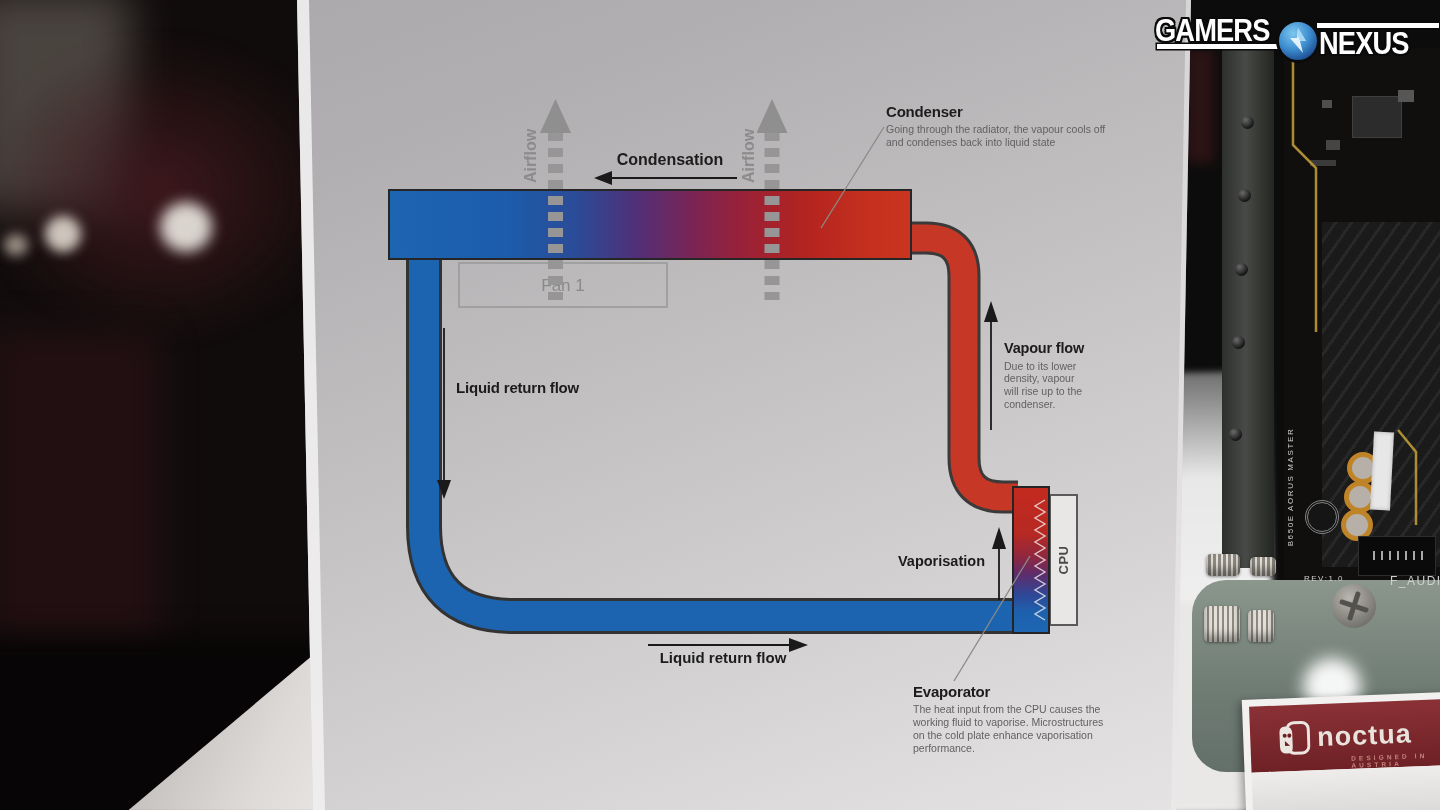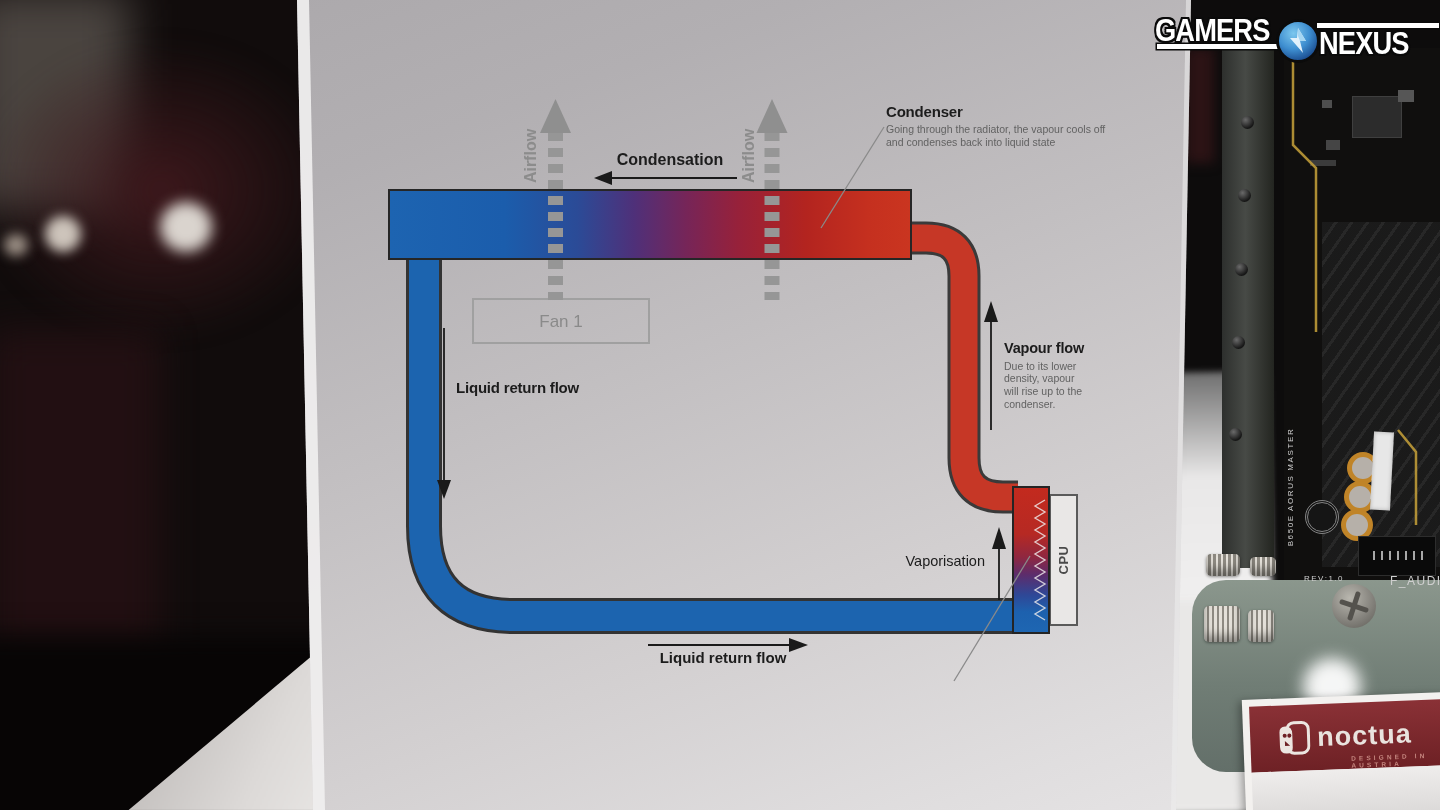--- a/index.html
+++ b/index.html
@@ -95,42 +95,42 @@
   .p-edge-r{left:0;top:0;width:1440px;height:810px;z-index:11;
             clip-path:polygon(1186px 0,1191px 0,1176px 810px,1171px 810px);background:#efeeee;opacity:.55;}
 
   .d-svg{left:0;top:0;width:1440px;height:810px;}
   .z2{z-index:2;} .z5{z-index:5;}
 
   .radiator{left:388px;top:189px;width:524px;height:71px;box-sizing:border-box;border:2px solid #262626;z-index:3;
             background:linear-gradient(90deg,#1d64b1 0%,#1b5dac 22%,#2b4b97 36%,#4f3079 47%,#762558 57%,#97213a 67%,#b3241f 80%,#c5301f 92%,#ca3520 100%);}
   .fanbox{top:262px;height:46px;box-sizing:border-box;border:2px solid #a0a0a0;z-index:3;
           color:#8a8a8a;font-size:17px;text-align:center;line-height:44px;}
-  .fan1{left:472px;width:178px;margin-top:36px;} .fan2{left:666px;width:212px;}
+  .fan1{left:458px;width:210px;} .fan2{left:666px;width:212px;}
   .evap{left:1012px;top:486px;width:38px;height:148px;box-sizing:border-box;border:2px solid #242424;z-index:4;
         background:linear-gradient(180deg,#c32a1e 0%,#b62923 32%,#8f2740 48%,#5d2c6b 60%,#2f4796 74%,#1d61ae 86%,#1e66b2 100%);}
   .cpubox{left:1049px;top:494px;width:29px;height:132px;box-sizing:border-box;border:2px solid #5a5a5a;background:#e9e7e6;z-index:3;}
   .cpu-t{left:1033px;top:553px;width:60px;height:14px;z-index:6;transform:rotate(-90deg);
          color:#4a4a4a;font-size:13px;font-weight:600;text-align:center;letter-spacing:.5px;}
 
   .rot90{transform:rotate(-90deg);}
   .airflow-t{width:70px;height:18px;z-index:6;color:#8c8c8c;font-size:16px;font-weight:bold;text-align:center;}
   .af1{left:496px;top:147px;} .af2{left:714px;top:147px;}
 
   .t-title{font-weight:bold;font-size:15px;color:#1c1c1c;letter-spacing:-.2px;line-height:1.15;}
   .t-desc{font-size:10.5px;color:#626262;line-height:1.22;margin-top:3px;}
   .t-desc span{display:block;}
   .callout{z-index:6;}
   .co-condenser{left:886px;top:103px;width:230px;}
   .co-vapour{left:1004px;top:340px;width:120px;}
   .co-liquid-left{left:456px;top:379px;width:220px;}
   .co-evap{left:913px;top:683px;width:220px;}
   .condensation{left:600px;top:151px;width:140px;z-index:6;text-align:center;font-weight:bold;font-size:16px;color:#1c1c1c;}
   .liquid-bottom{left:650px;top:649px;width:146px;z-index:6;text-align:center;font-weight:bold;font-size:15px;color:#1c1c1c;}
-  .vaporisation{left:880px;top:553px;width:105px;z-index:6;text-align:right;font-weight:normal;font-size:14.5px;color:#1c1c1c;}
+  .vaporisation{left:880px;top:553px;width:105px;z-index:6;text-align:right;font-weight:bold;font-size:14.5px;color:#1c1c1c;}
 </style>
 </head>
 <body>
 
 <div class="stage">
 
   <div class="abs l-graytop"></div>
   <div class="abs l-maroon1"></div>
   <div class="abs l-maroon2"></div>
   <div class="abs bokeh b1"></div>
@@ -256,20 +256,29 @@
         <span>density, vapour</span>
         <span>will rise up to the</span>
         <span>condenser.</span>
       </div>
     </div>
 
     <div class="abs callout co-liquid-left">
       <div class="t-title">Liquid return flow</div>
     </div>
 
+    <div class="abs callout co-evap">
+      <div class="t-title">Evaporator</div>
+      <div class="t-desc">
+        <span>The heat input from the CPU causes the</span>
+        <span>working fluid to vaporise. Microstructures</span>
+        <span>on the cold plate enhance vaporisation</span>
+        <span>performance.</span>
+      </div>
+    </div>
   </div>
 
   <div class="abs p-edge-l"></div>
   <div class="abs p-edge-r"></div>
 
   <div class="abs gn">
     <span class="gn-text gn-gamers">GAMERS</span>
     <div class="gn-underbar"></div>
     <div class="gn-overbar"></div>
     <div class="gn-emblem">

